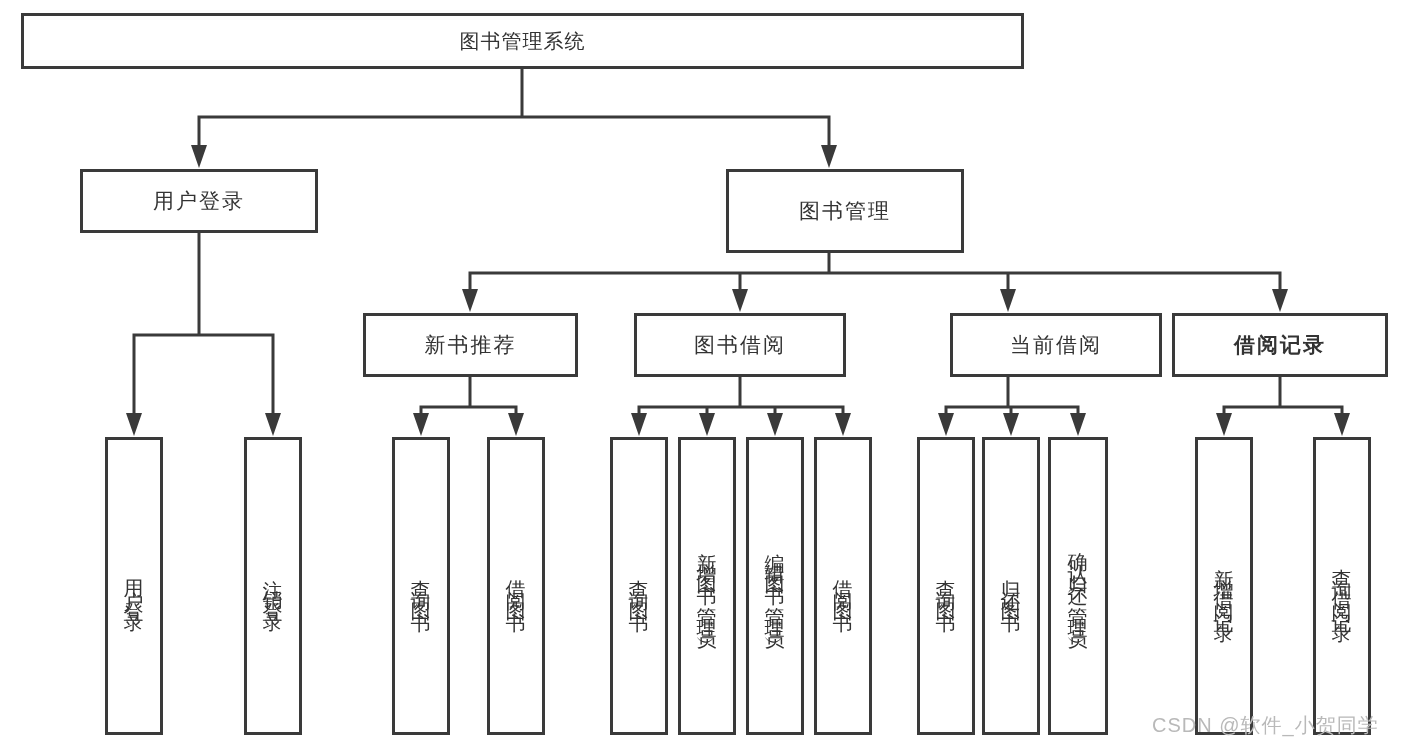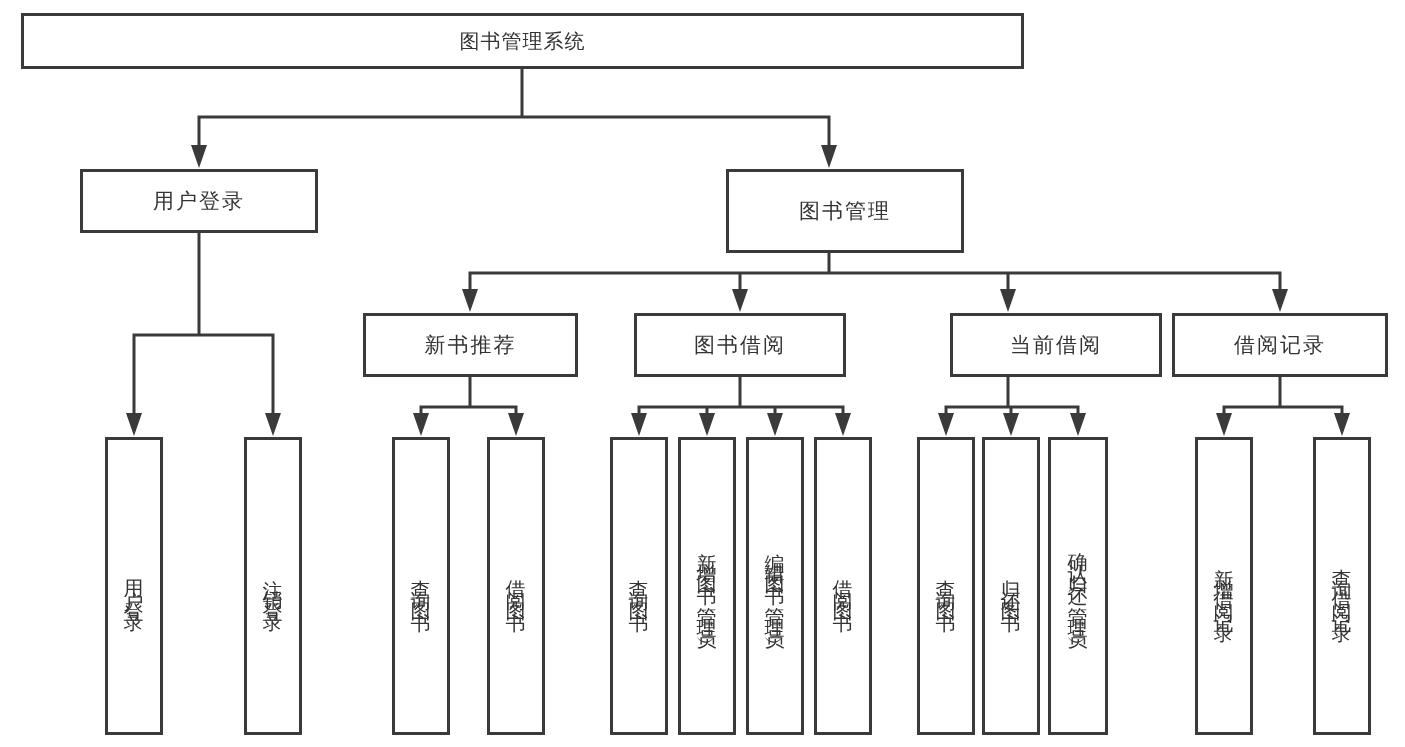--- a/index.html
+++ b/index.html
@@ -97,34 +97,35 @@
   </svg>
 
   <div class="node root-node" style="left:21px; top:13px; width:1003px; height:56px;">图书管理系统</div>
 
   <div class="node h-node" style="left:80px; top:169px; width:238px; height:64px;">用户登录</div>
   <div class="node h-node" style="left:710px; top:169px; width:238px; height:84px;margin-left:16px;">图书管理</div>
 
   <div class="node h-node" style="left:634px; top:313px; width:212px; height:64px;">图书借阅</div>
   <div class="node h-node" style="left:363px; top:313px; width:215px; height:64px;">新书推荐</div>
   <div class="node h-node" style="left:950px; top:313px; width:212px; height:64px;">当前借阅</div>
-  <div class="node h-node" style="left:1172px; top:313px; width:216px; height:64px;">借阅记录</div>
+  <div class="node h-node" style="left:1172px; top:313px; width:216px; height:64px;font-weight:bold;">借阅记录</div>
 
   <div class="node leaf" style="left:105px; top:437px; width:58px; height:298px;">用户登录</div>
   <div class="node leaf" style="left:244px; top:437px; width:58px; height:298px;">注销登录</div>
 
   <div class="node leaf" style="left:392px; top:437px; width:58px; height:298px;">查询图书</div>
   <div class="node leaf" style="left:487px; top:437px; width:58px; height:298px;">借阅图书</div>
 
   <div class="node leaf" style="left:610px; top:437px; width:58px; height:298px;">查询图书</div>
   <div class="node leaf" style="left:678px; top:437px; width:58px; height:298px;">新增图书（管理员）</div>
   <div class="node leaf" style="left:746px; top:437px; width:58px; height:298px;">编辑图书（管理员）</div>
   <div class="node leaf" style="left:814px; top:437px; width:58px; height:298px;">借阅图书</div>
 
   <div class="node leaf" style="left:917px; top:437px; width:58px; height:298px;">查询图书</div>
   <div class="node leaf" style="left:982px; top:437px; width:58px; height:298px;">归还图书</div>
   <div class="node leaf" style="left:1048px; top:437px; width:60px; height:298px;">确认归还（管理员）</div>
 
   <div class="node leaf" style="left:1195px; top:437px; width:58px; height:298px;">新增借阅记录</div>
   <div class="node leaf" style="left:1313px; top:437px; width:58px; height:298px;">查询借阅记录</div>
 
+  <div class="watermark">CSDN @软件_小贺同学</div>
 
 </div>
 
 </body></html>

